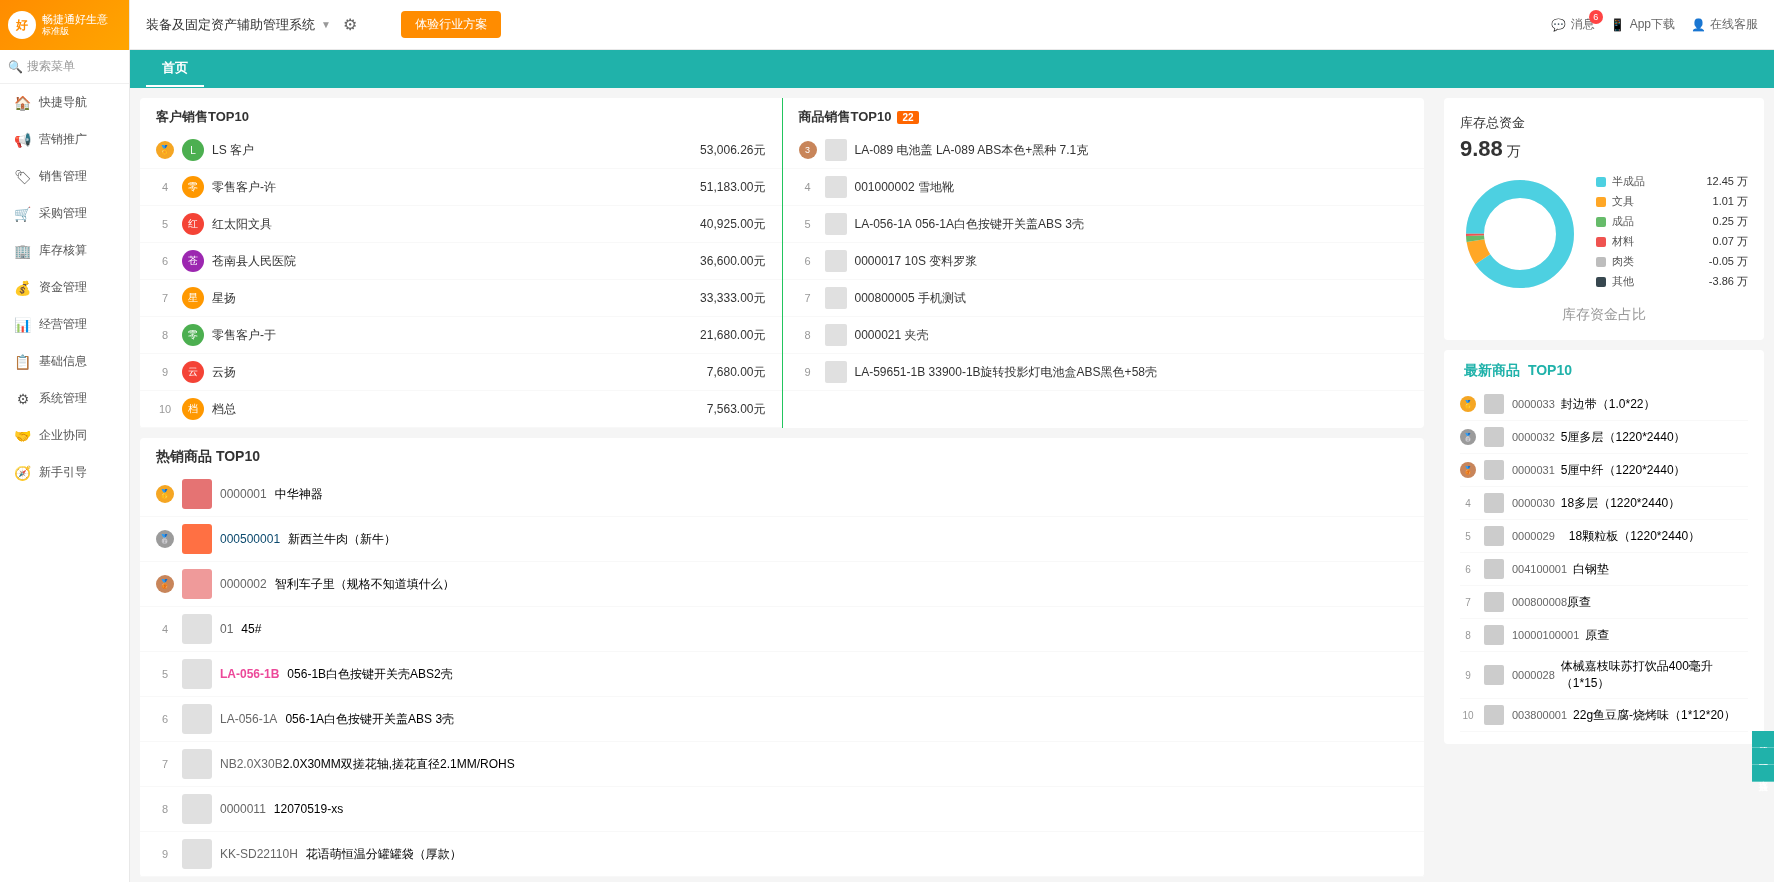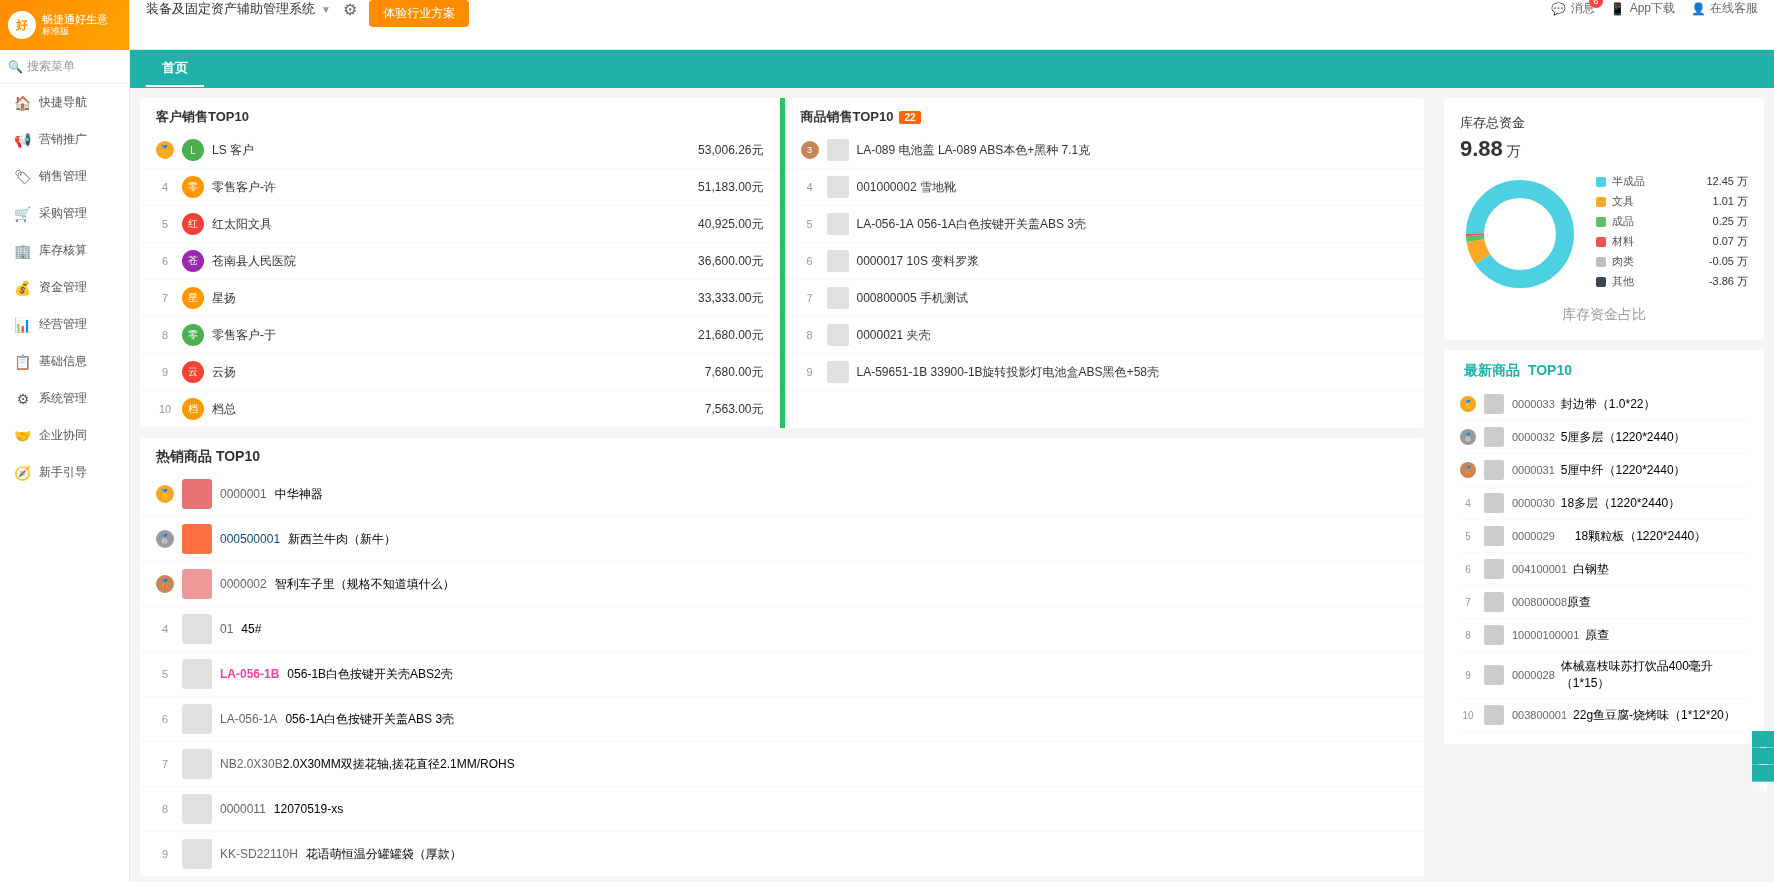--- a/index.html
+++ b/index.html
@@ -52,31 +52,31 @@
       flex: 1;
       display: flex;
       flex-direction: column;
       height: 100%;
       overflow: hidden;
     }
     .header {
       background: #fff;
       border-bottom: 1px solid #e8e8e8;
       padding: 0 16px;
-      display: flex; align-items: flex-start; gap: 12px;
+      display: flex; align-items: center; gap: 12px;
       height: 50px; flex-shrink: 0;
     }
     .header-system-name {
       font-size: 13px; color: #333; display: flex; align-items: center; gap: 6px; cursor: pointer;
     }
     .header-dropdown { color: #999; font-size: 10px; }
     .header-settings { color: #666; cursor: pointer; font-size: 16px; }
     .header-trial-btn {
       background: #ff8c00; color: #fff; border: none; padding: 5px 14px;
-      border-radius: 4px; cursor: pointer; font-size: 12px;
+      border-radius: 4px; cursor: pointer; font-size: 12px; margin-left: 32px;
     }
     .header-right { margin-left: auto; display: flex; align-items: center; gap: 16px; color: #666; font-size: 12px; }
     .header-right-item { display: flex; align-items: center; gap: 4px; cursor: pointer; position: relative; }
     .header-badge {
       position: absolute; top: -6px; right: -8px;
       background: #ff4444; color: #fff; border-radius: 50%;
       width: 14px; height: 14px; font-size: 9px;
       display: flex; align-items: center; justify-content: center;
     }
 
@@ -205,21 +205,21 @@
     ::-webkit-scrollbar { width: 4px; }
     ::-webkit-scrollbar-track { background: #f1f1f1; }
     ::-webkit-scrollbar-thumb { background: #ccc; border-radius: 2px; }
 
     
     .top-section {
       display: flex;
       gap: 0;
       margin: 10px 10px 0;
     }
-    .top-left { flex: 1; background: #fff; border-radius: 4px 0 0 4px; border-right: 5px solid #22c55e; }
+    .top-left { flex: 1; background: #fff; border-radius: 4px 0 0 4px; border-right: 1px solid #22c55e; }
     .top-right { flex: 1; background: #fff; border-radius: 0 4px 4px 0; }
 
     .section-header {
       display: flex; align-items: center; padding: 10px 16px 6px;
       font-size: 13px; font-weight: bold; color: #333;
     }
   </style>
 </head>
 <body>
 
@@ -574,21 +574,21 @@
         </div>
         <div class="new-prod-row">
           <span style="color:#999;width:16px;text-align:center;font-size:10px;flex-shrink:0;">4</span>
           <div class="new-prod-icon" style="background:#ccc;"></div>
           <span style="margin-right:6px;color:#666;font-size:11px;">0000030</span>
           <span>18多层（1220*2440）</span>
         </div>
         <div class="new-prod-row">
           <span style="color:#999;width:16px;text-align:center;font-size:10px;flex-shrink:0;">5</span>
           <div class="new-prod-icon" style="background:#ccc;"></div>
-          <span style="margin-right:20px;color:#666;font-size:11px;">0000029</span>
+          <span style="margin-right:14px;color:#666;font-size:11px;">0000029</span>
           <span>18颗粒板（1220*2440）</span>
         </div>
         <div class="new-prod-row">
           <span style="color:#999;width:16px;text-align:center;font-size:10px;flex-shrink:0;">6</span>
           <div class="new-prod-icon" style="background:#ccc;"></div>
           <span style="margin-right:6px;color:#666;font-size:11px;">004100001</span>
           <span>白钢垫</span>
         </div>
         <div class="new-prod-row">
           <span style="color:#999;width:16px;text-align:center;font-size:10px;flex-shrink:0;">7</span>

